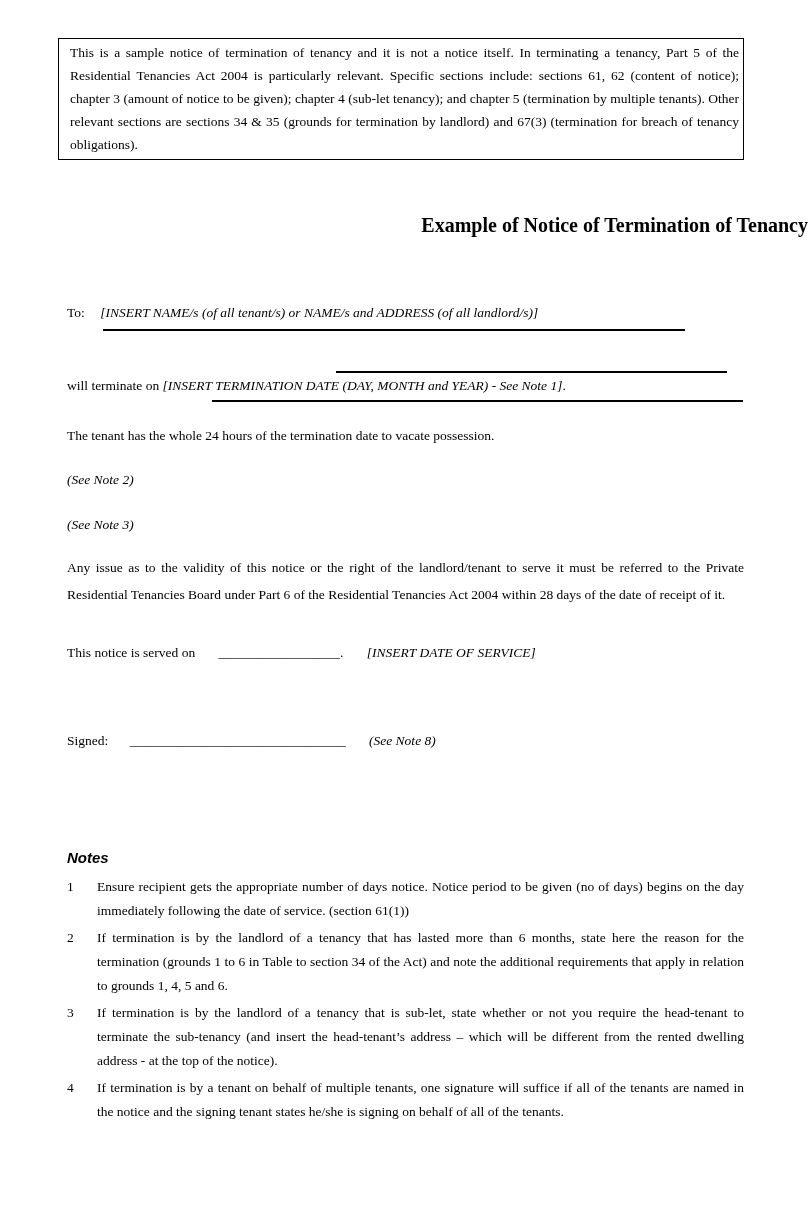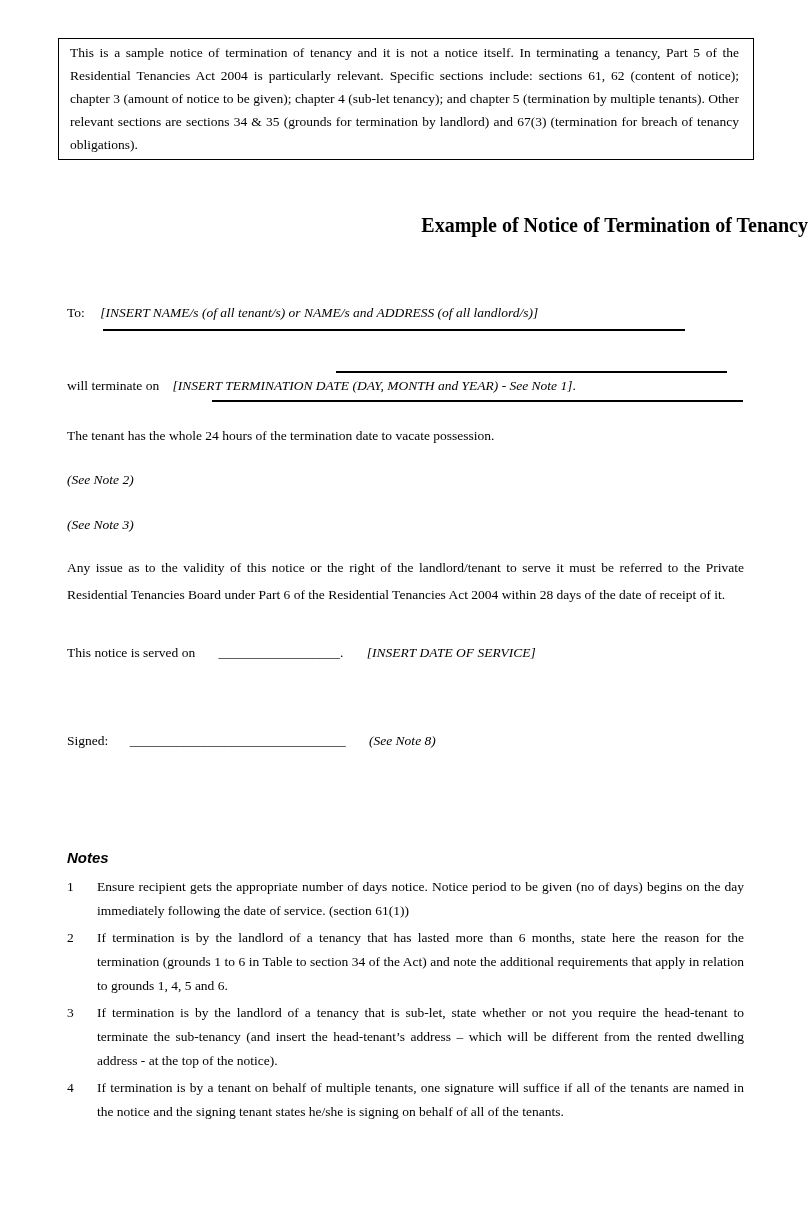--- a/index.html
+++ b/index.html
@@ -10,21 +10,21 @@
     background: #ffffff;
     font-family: "Liberation Serif", serif;
     font-size: 13.5px;
     color: #000000;
     overflow: hidden;
   }
   .abs { position: absolute; }
   .info-box {
     left: 58px; top: 38px; width: 669px;
     border: 1px solid #000;
-    padding: 2px 14px 3px 11px;
+    padding: 2px 4px 3px 11px;
     line-height: 23px;
     text-align: justify;
   }
   .doc-title {
     left: 0; top: 210px; width: 808px;
     text-align: right;
     font-size: 20px;
     font-weight: bold;
     line-height: 30px;
   }
@@ -38,21 +38,21 @@
     font-weight: bold;
     font-style: italic;
     font-size: 15px;
     line-height: 18px;
   }
   .notes-list { left: 67px; top: 875px; width: 677px; }
   .note-item { display: flex; margin-bottom: 3px; }
   .note-number { width: 30px; flex: 0 0 30px; line-height: 24px; }
   .note-text { flex: 1; text-align: justify; line-height: 24px; }
   .gap-address { margin-left: 52px; }
-  .gap-date { margin-left: 10px; }
+  .gap-date { }
   .gap-small { margin-left: 20px; }
 </style>
 </head>
 <body>
 
 <div class="page">
 
   <div class="abs info-box">
     <span>This is a sample notice of termination of tenancy and it is not a notice itself.  In terminating a tenancy, Part 5 of the Residential Tenancies Act 2004 is particularly relevant.  Specific sections include: sections 61, 62 (content of notice); chapter 3 (amount of notice to be given); chapter 4 (sub-let tenancy); and chapter 5 (termination by multiple tenants).  Other relevant sections are sections 34 &amp; 35 (grounds for termination by landlord) and 67(3) (termination for breach of tenancy obligations).</span>
   </div>

